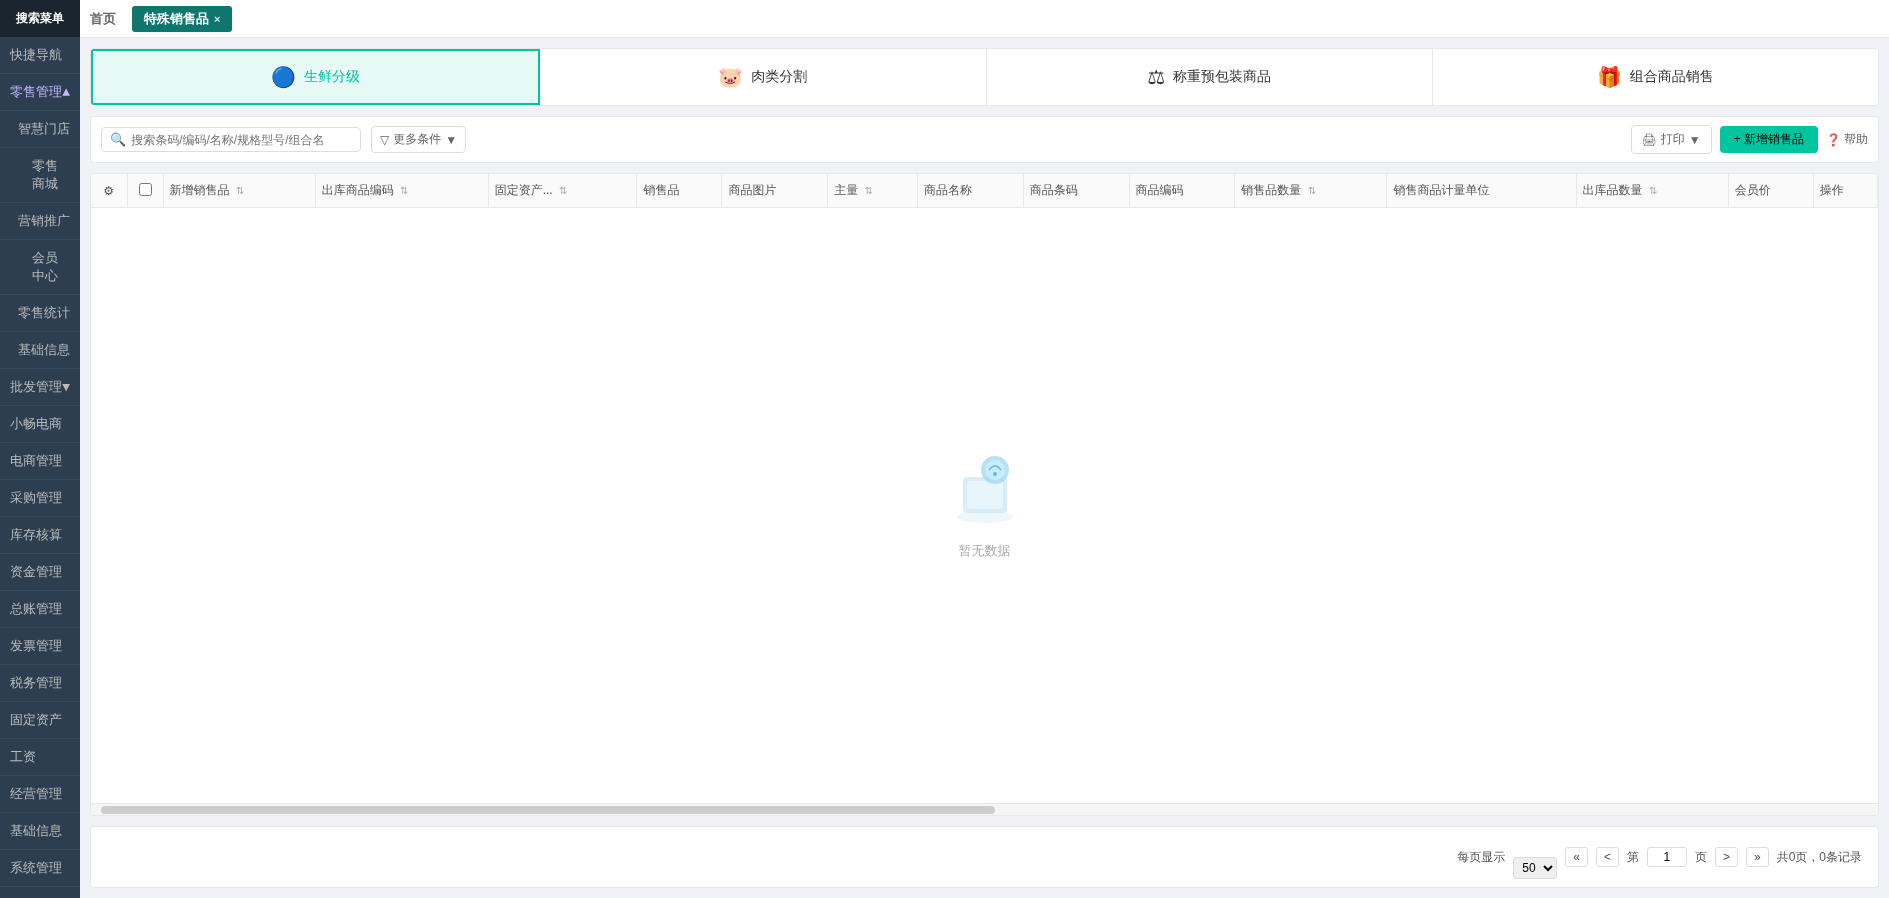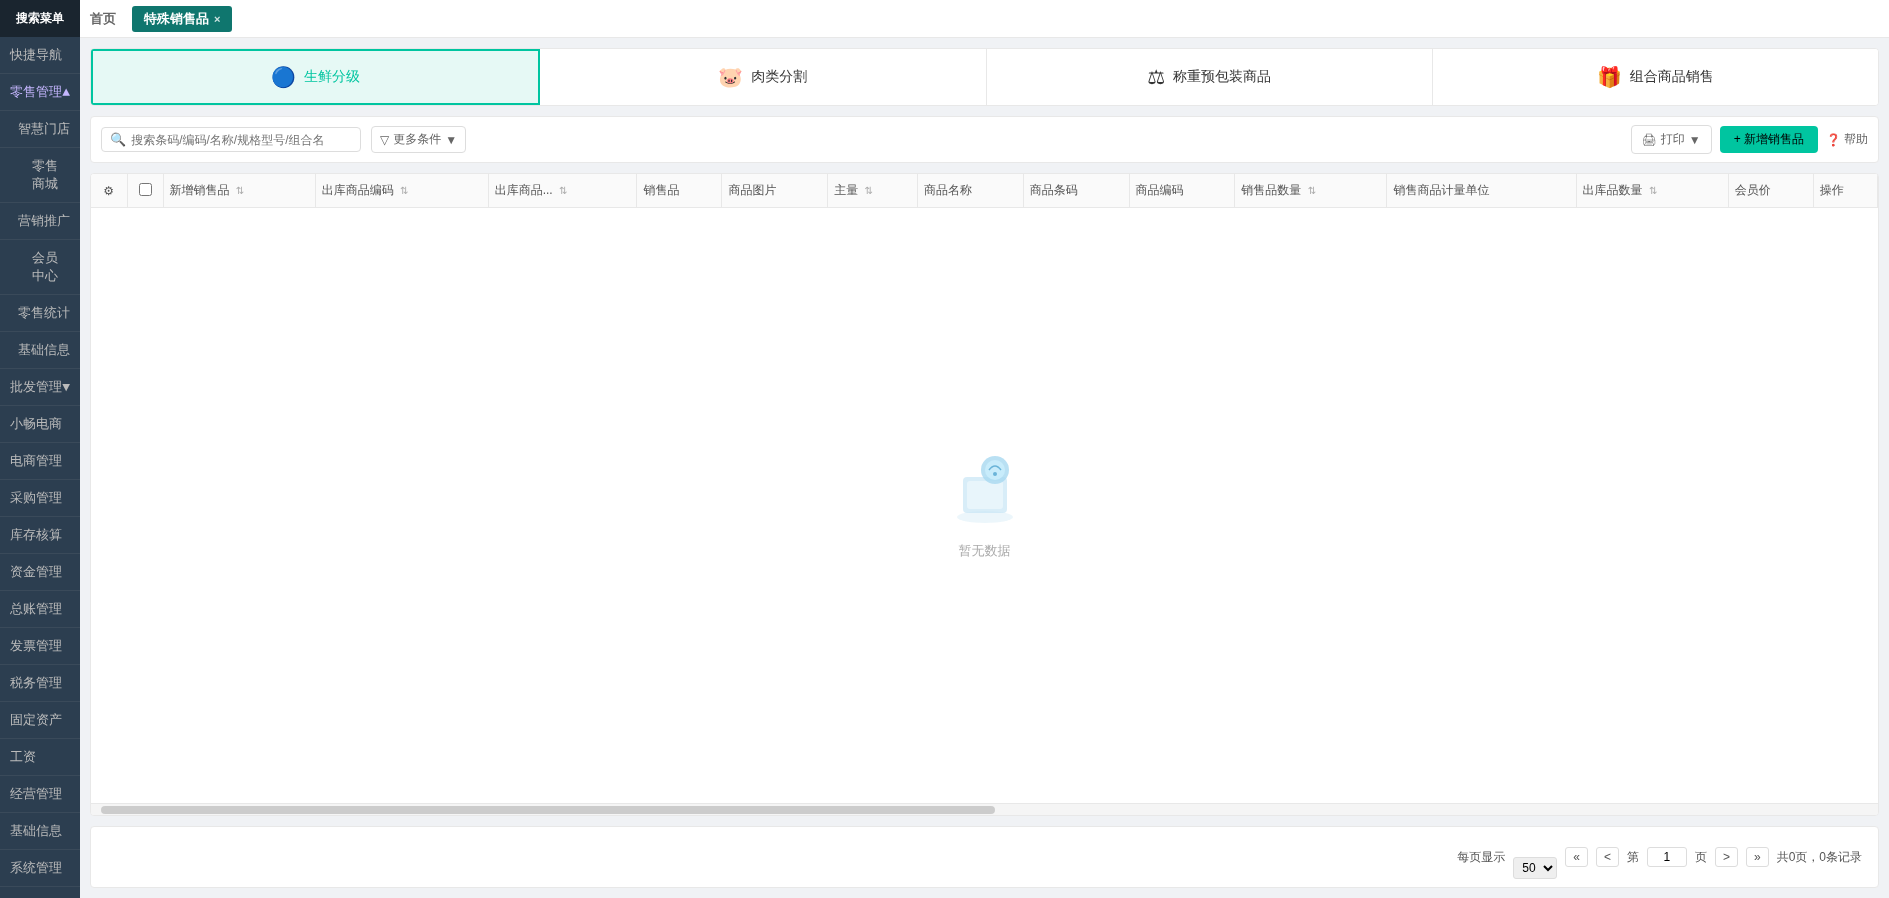--- a/index.html
+++ b/index.html
@@ -462,21 +462,21 @@
             </th>
             <th>
               <span>新增销售品</span>
               <span class="sort-icon">⇅</span>
             </th>
             <th>
               <span>出库商品编码</span>
               <span class="sort-icon">⇅</span>
             </th>
             <th>
-              <span>出库商品...</span>
+              <span>固定资产...</span>
               <span class="sort-icon">⇅</span>
             </th>
             <th>
               <span>销售品</span>
             </th>
             <th>
               <span>商品图片</span>
             </th>
             <th>
               <span>主量</span>

